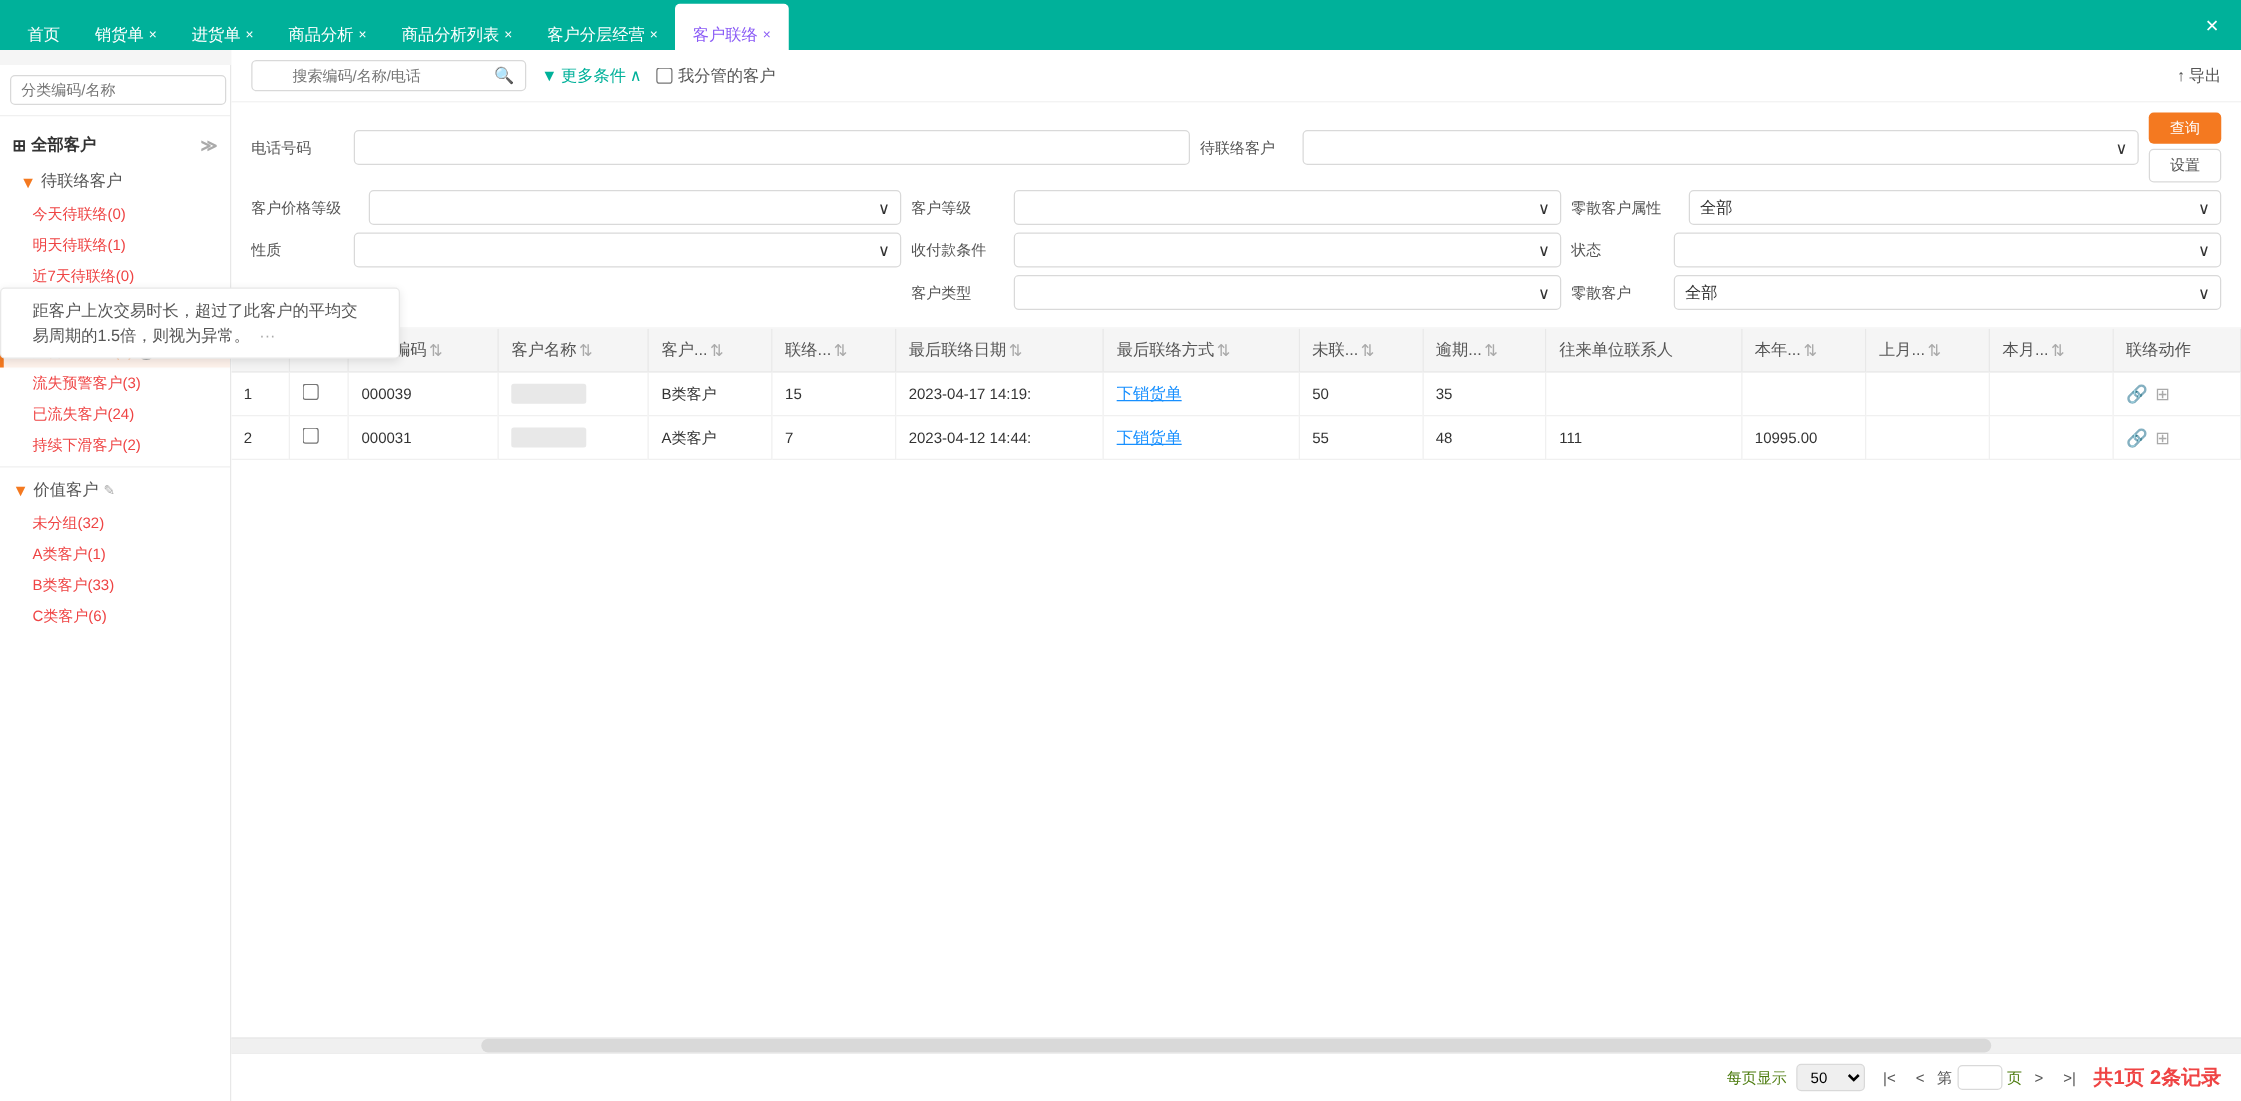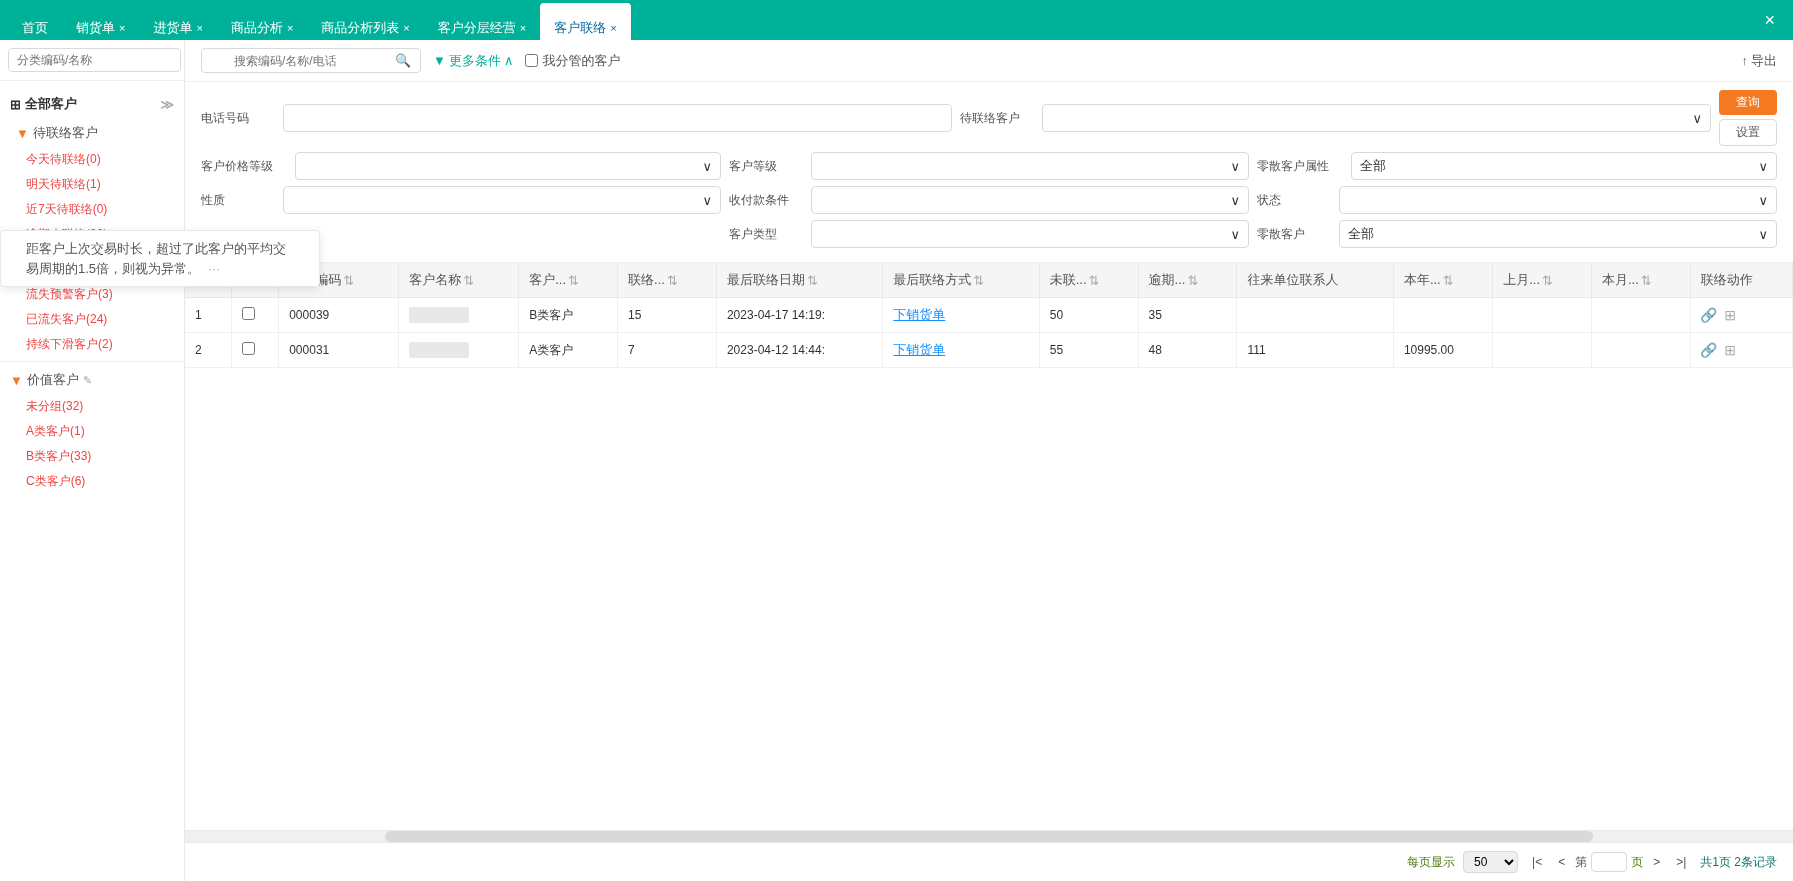--- a/index.html
+++ b/index.html
@@ -19,21 +19,21 @@
       padding: 0 14px;
       height: 51px;
       display: flex;
       align-items: center;
       cursor: pointer;
       white-space: nowrap;
       font-size: 13px;
       color: #fff;
       margin-top: 16px;
     }
-    .top-nav .nav-item.active { background: #fff; color: #0369a1; border-radius: 4px 4px 0 0; align-items: center; }
+    .top-nav .nav-item.active { background: #fff; color: #8b5cf6; border-radius: 4px 4px 0 0; align-items: center; }
     .top-nav .close-btn {
       margin-left: auto;
       color: #fff;
       font-size: 18px;
       cursor: pointer;
       padding: 0 10px;
     }
 
     
     .main-layout {
@@ -42,20 +42,21 @@
     }
 
     
     .sidebar {
       width: 185px;
       background: #fff;
       border-right: 1px solid #e8e8e8;
       display: flex;
       flex-direction: column;
       overflow: hidden;
+      margin-top: 12px;
     }
     .sidebar-search {
       display: flex;
       align-items: center;
       padding: 8px;
       border-bottom: 1px solid #f0f0f0;
     }
     .sidebar-search input {
       flex: 1;
       border: 1px solid #d9d9d9;
@@ -321,21 +322,21 @@
       padding: 2px 6px;
     }
     .page-input {
       width: 36px;
       border: 1px solid #d9d9d9;
       border-radius: 4px;
       text-align: center;
       font-size: 12px;
       padding: 2px 4px;
     }
-    .total-label { font-size: 12px; color: #0f766e; }
+    .total-label { font-size: 16px; color: #ef4444; font-weight: bold; }
 
     
     .horizontal-scroll {
       height: 12px;
       background: #f0f0f0;
       position: relative;
       border-top: 1px solid #e8e8e8;
     }
     .scroll-thumb {
       position: absolute;

